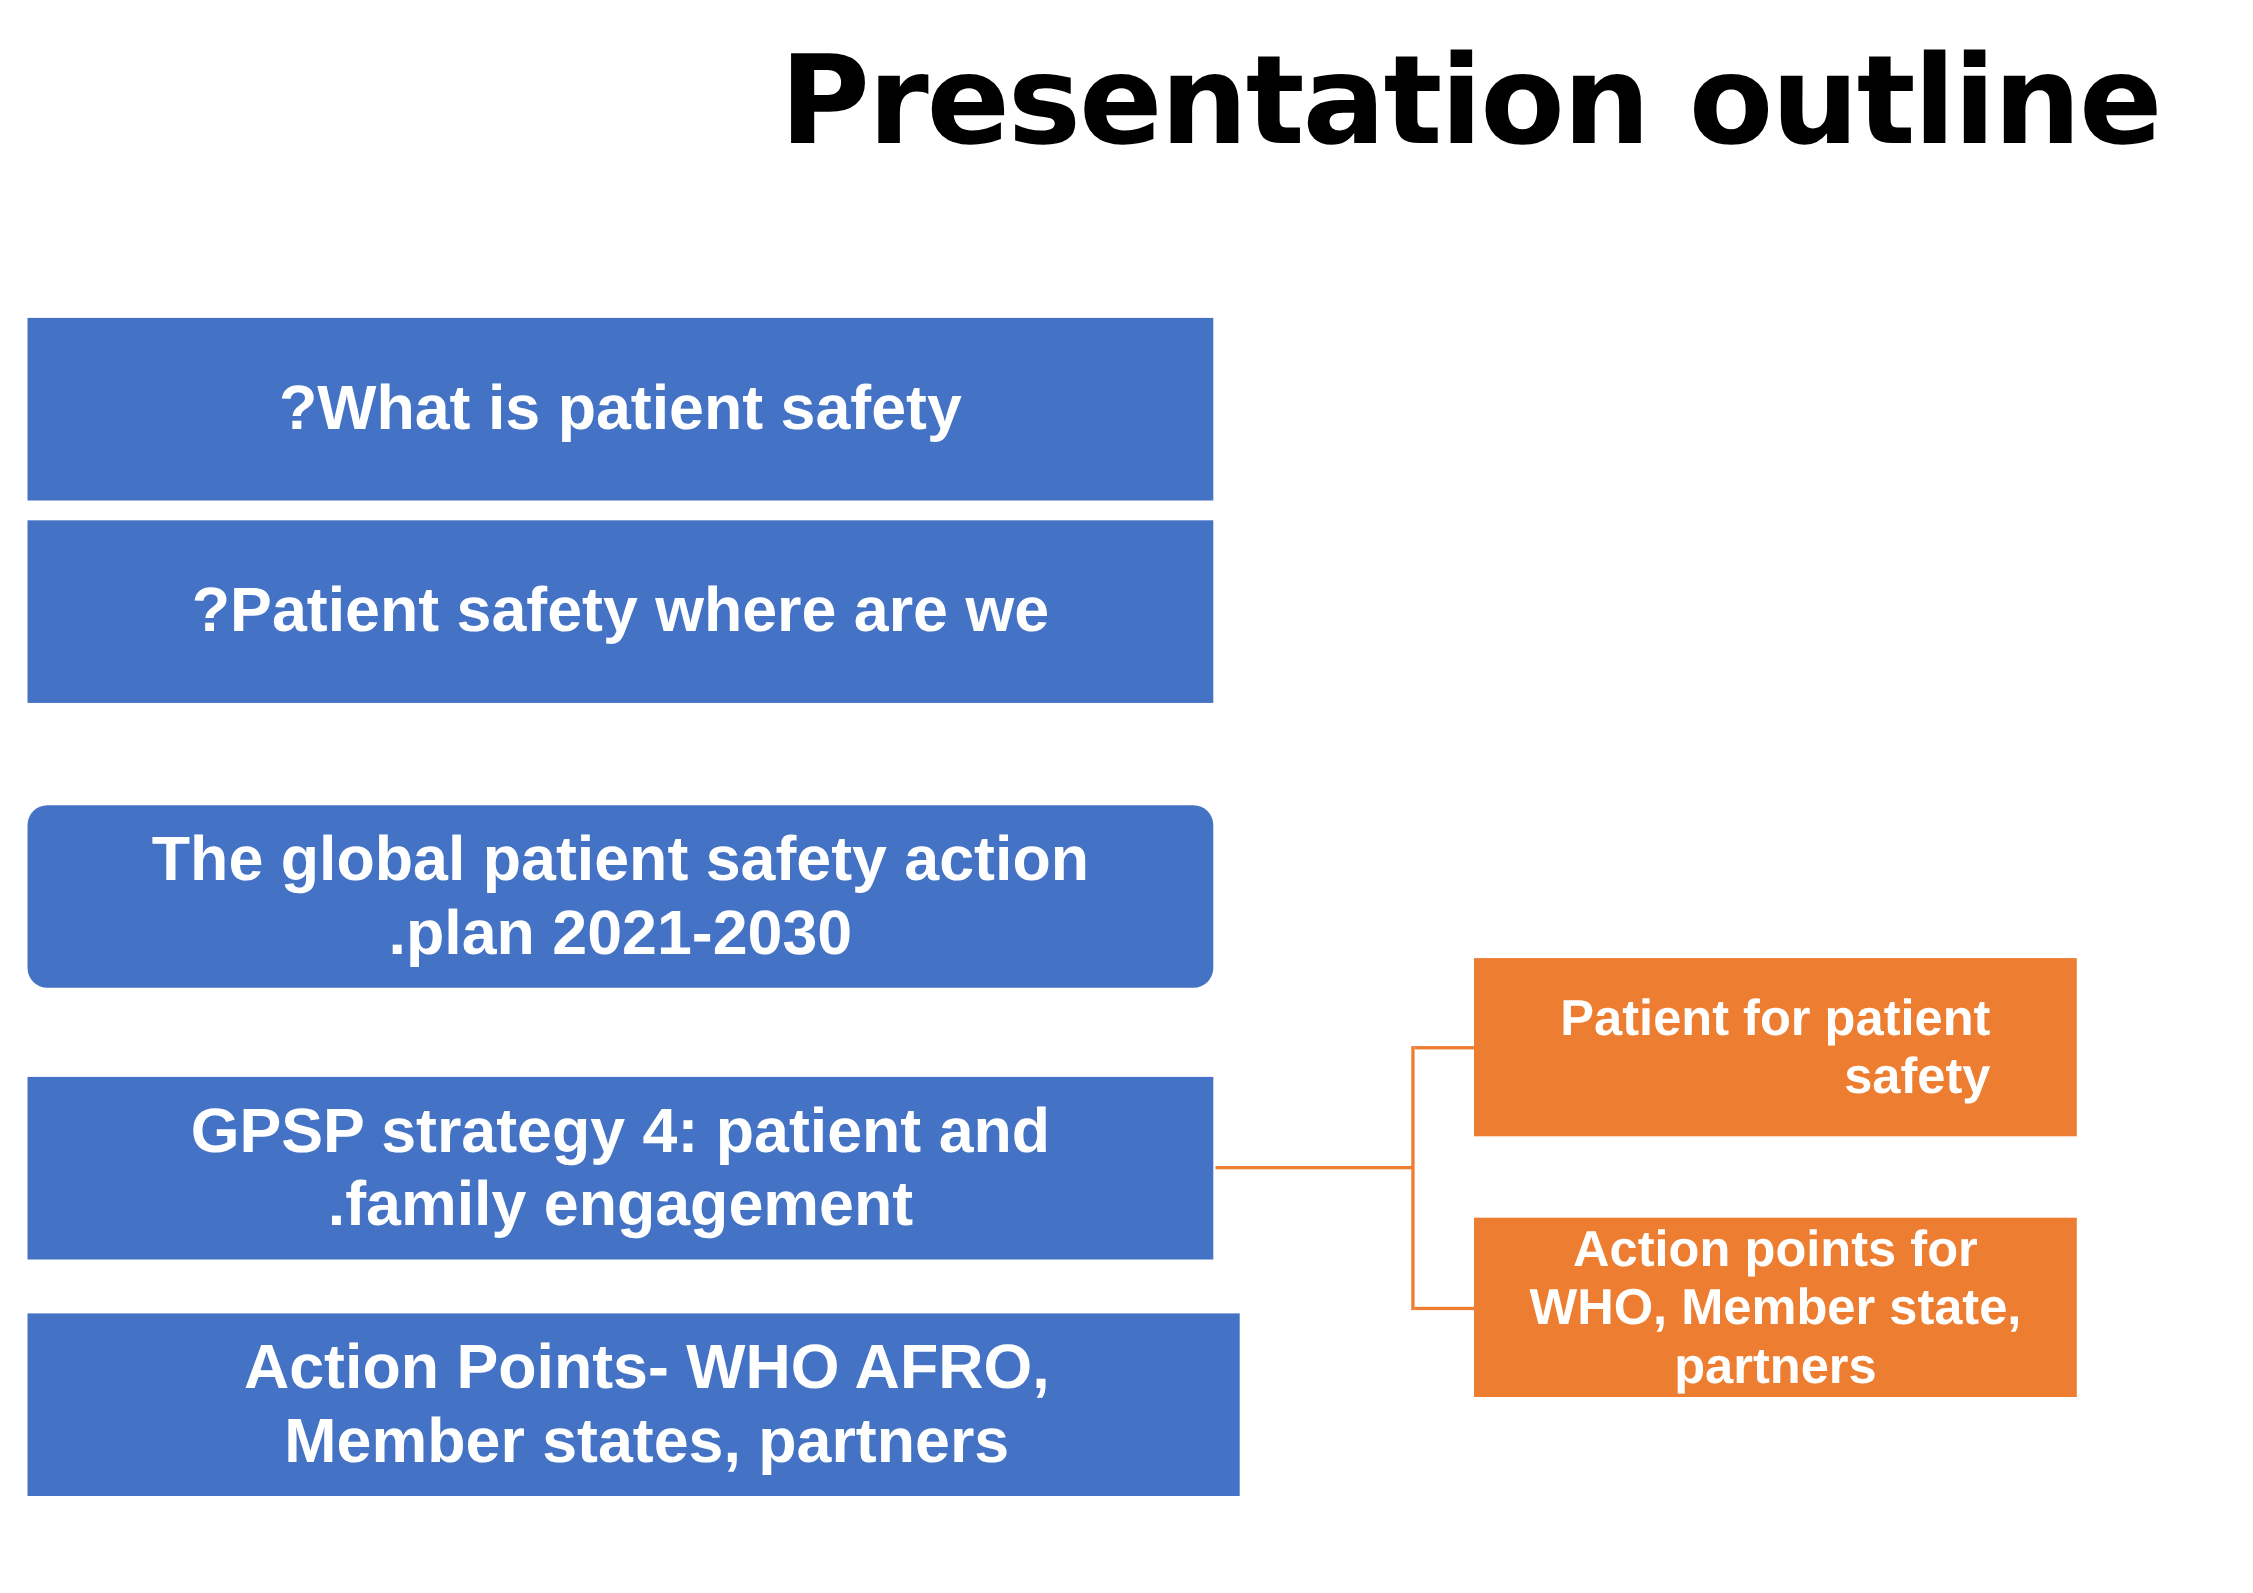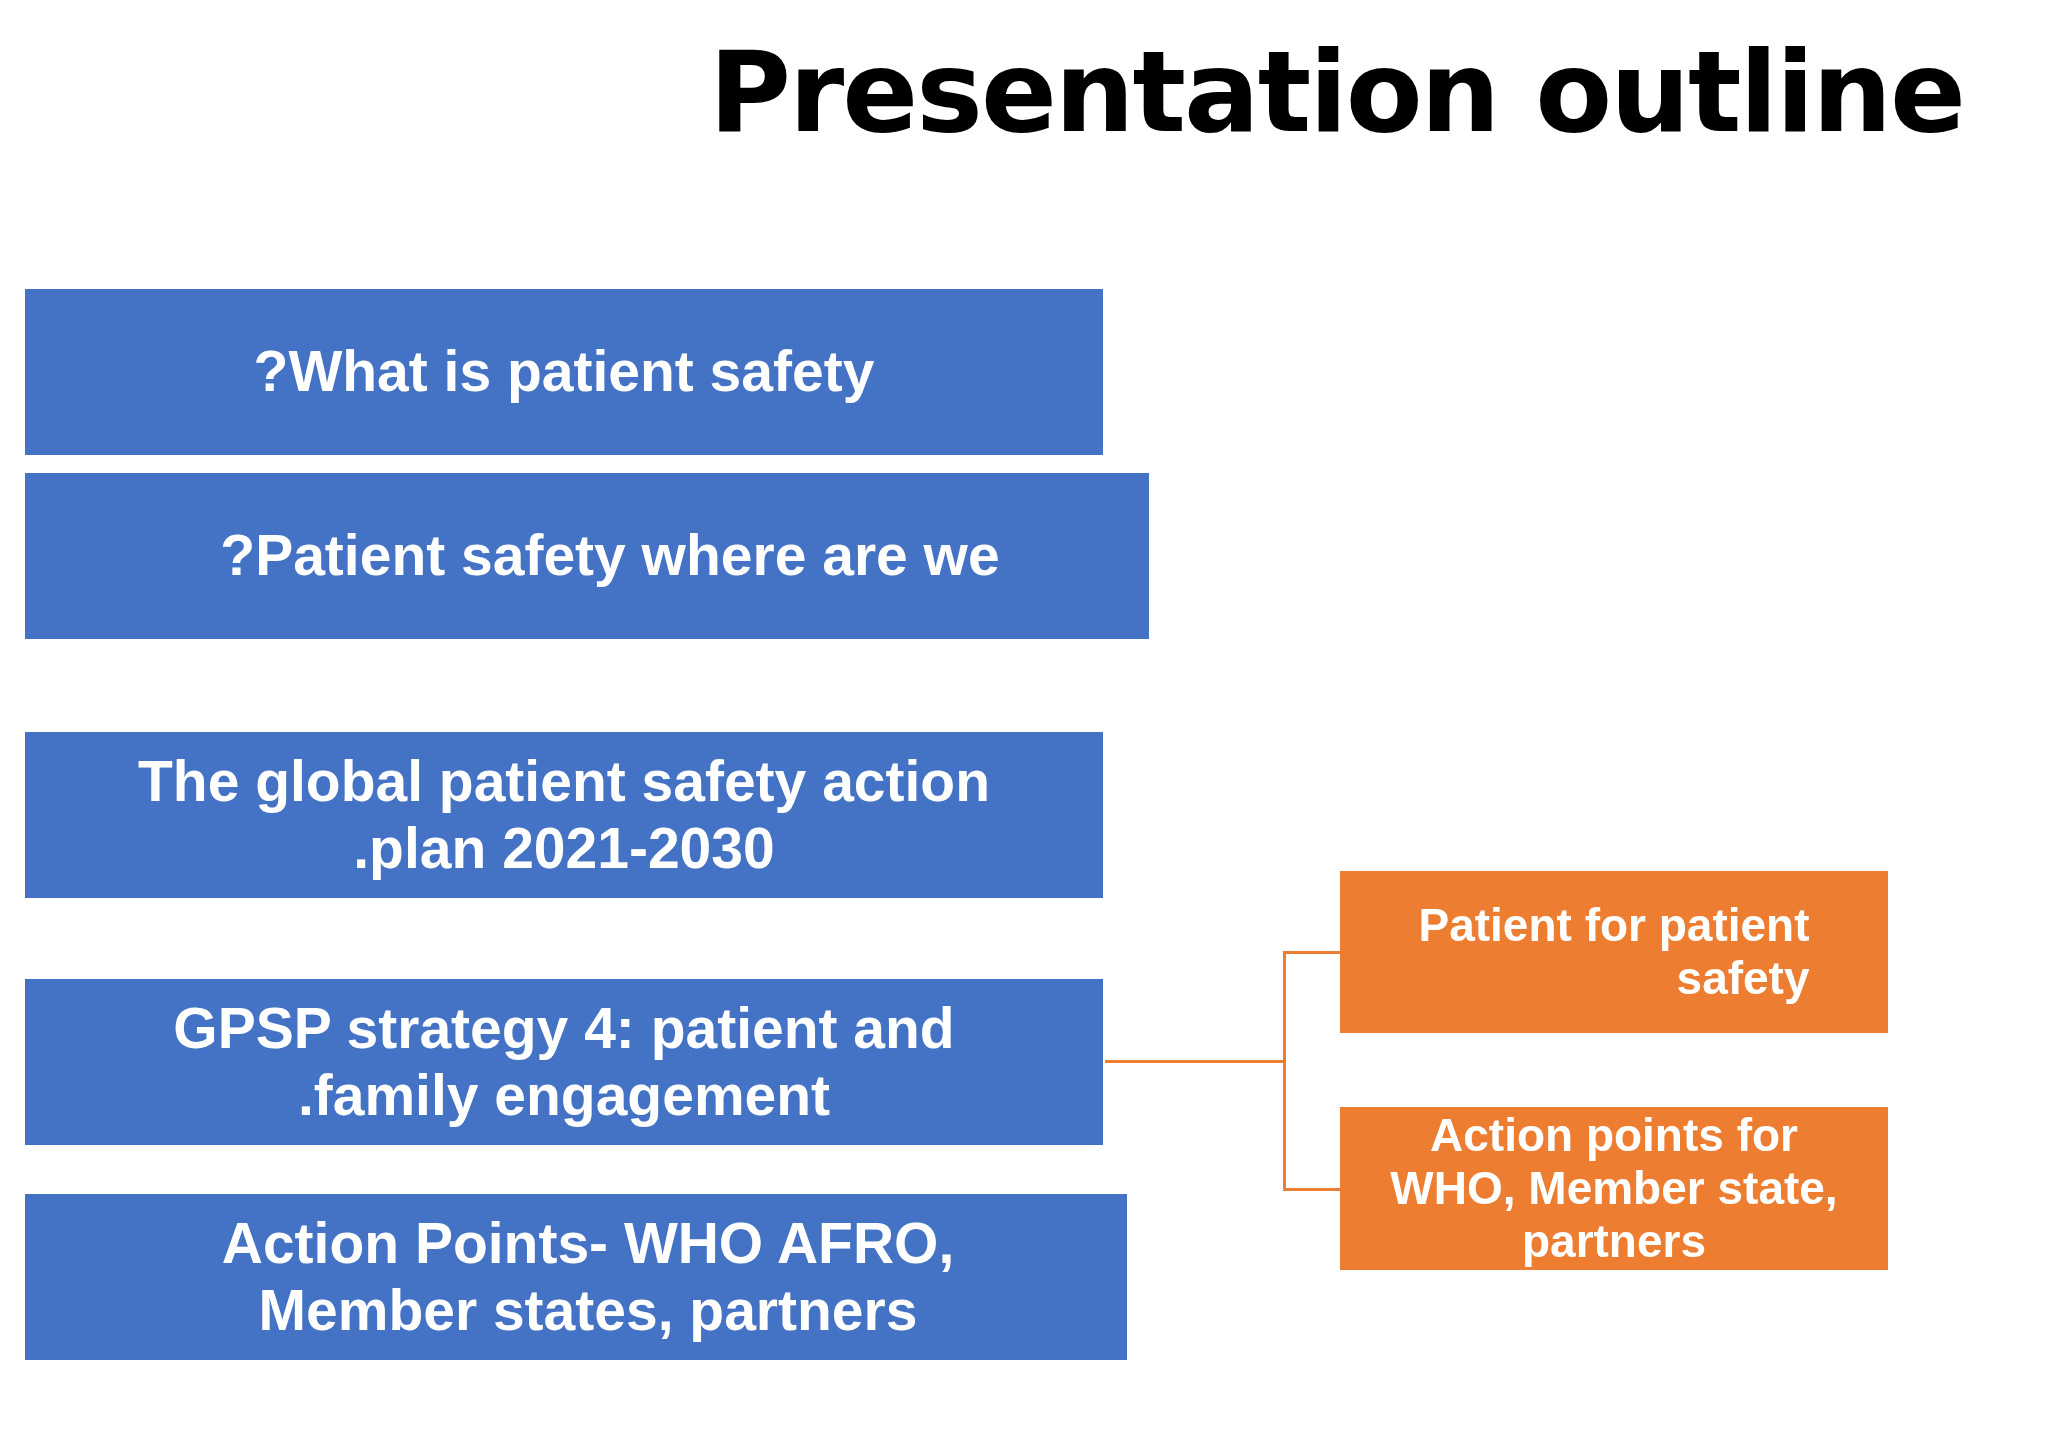--- a/index.html
+++ b/index.html
@@ -60,23 +60,23 @@
 </style>
 </head>
 <body>
 
 <div class="slide">
 
   <h1 class="title">Presentation outline</h1>
 
   <div class="box blue" style="top:289px;height:166px;">?What is patient safety</div>
 
-  <div class="box blue" style="top:473px;height:166px;padding-left:46px;">?Patient safety where are we</div>
+  <div class="box blue" style="top:473px;height:166px;">?Patient safety where are we</div>
 
-  <div class="box blue" style="top:732px;height:166px;">The global patient safety action
+  <div class="box blue" style="top:732px;height:166px;border-radius:18px;">The global patient safety action
 .plan 2021-2030</div>
 
   <div class="box blue" style="top:979px;height:166px;">GPSP strategy 4: patient and
 .family engagement</div>
 
   <div class="box blue" style="top:1194px;height:166px;padding-left:24px;">Action Points- WHO AFRO,
 Member states, partners</div>
 
   <div class="box orange" style="top:871px;height:162px;text-align:right;">Patient for patient
 safety</div>

